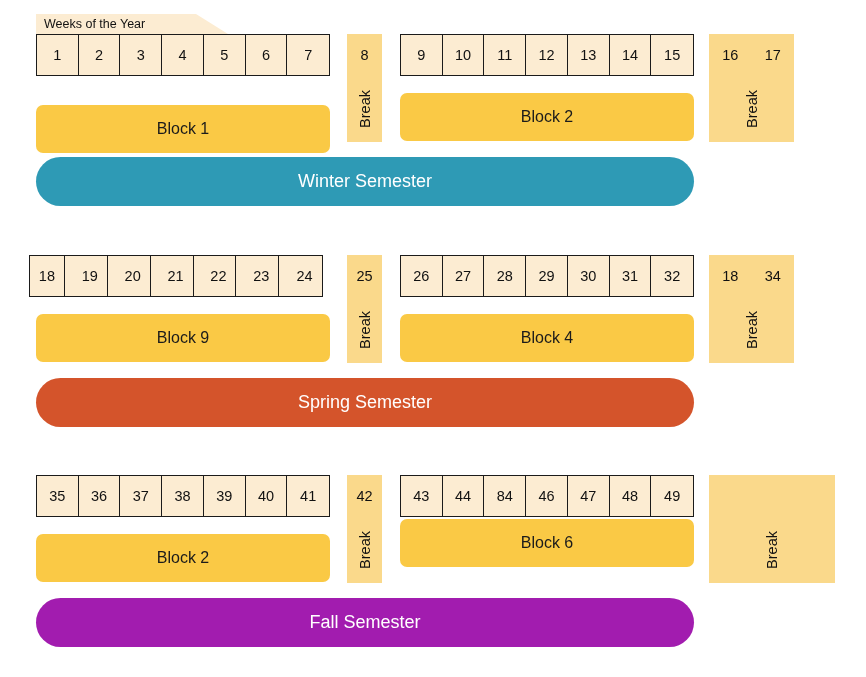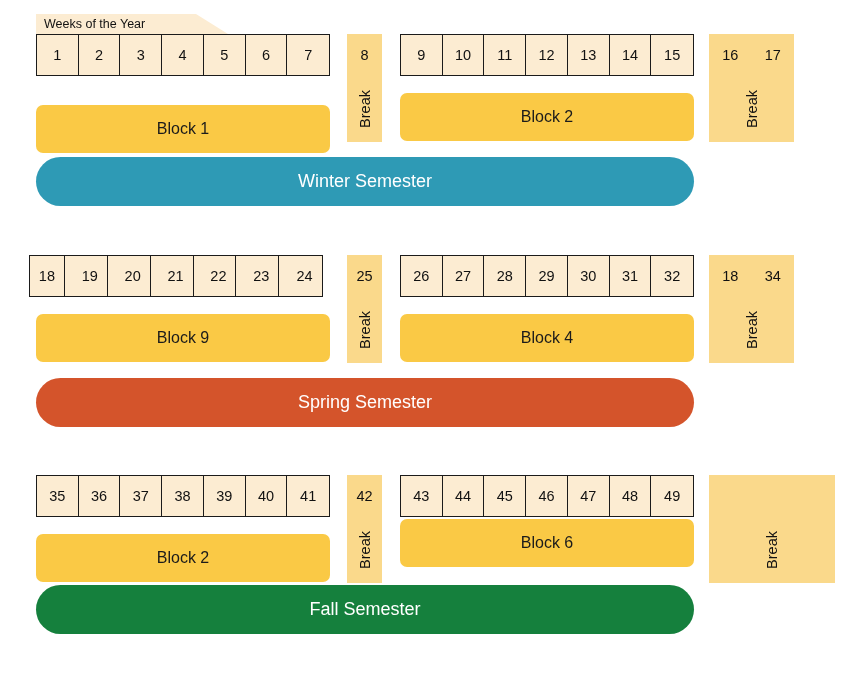--- a/index.html
+++ b/index.html
@@ -259,31 +259,31 @@
         <span>42</span>
       </div>
       <div class="break-label">
         <span>Break</span>
       </div>
     </div>
 
     <div class="weeks-strip" style="left:400px; top:34px; width:294px;">
       <div class="week-cell">43</div>
       <div class="week-cell">44</div>
-      <div class="week-cell">45</div>
+      <div class="week-cell">84</div>
       <div class="week-cell">46</div>
       <div class="week-cell">47</div>
       <div class="week-cell">48</div>
       <div class="week-cell">49</div>
     </div>
 
     <div class="block-bar" style="left:400px; top:78px; width:294px;">Block 6</div>
 
     <div class="break-col" style="left:709px; top:34px; width:126px; height:108px;">
       <div class="break-label">
         <span>Break</span>
       </div>
     </div>
 
-    <div class="semester-bar" style="top:144px; background:#15803d;">Fall Semester</div>
+    <div class="semester-bar" style="top:157px; background:#a21caf;">Fall Semester</div>
   </div>
 
 </div>
 
 </body></html>

